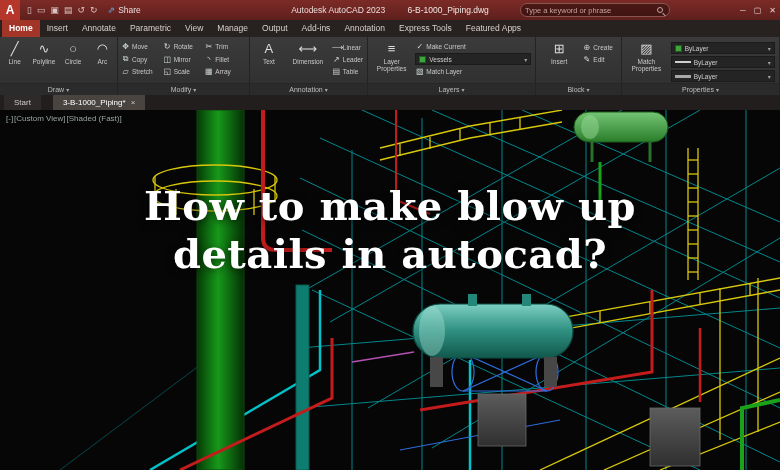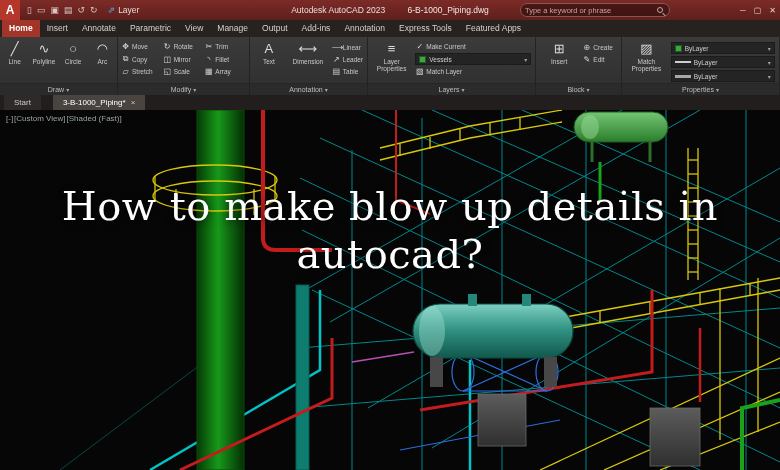--- a/index.html
+++ b/index.html
@@ -55,21 +55,21 @@
   .ftab { display:flex; align-items:center; gap:5px; padding:0 10px; font-size:8px; color:#cfcac7; background:#2e2a29; }
   .ftab.active { background:#4a4440; color:#fff; }
   .fx { color:#c9c4c1; font-size:8px; }
 
   
   .canvas { position:relative; height:360px; background:#060606; overflow:hidden; }
   .canvas svg { position:absolute; inset:0; }
   .vpc { position:absolute; left:6px; top:4px; font-size:8px; color:#9aa4a4; z-index:3; }
   .vpc span { margin-right:1px; }
   .overlay-title { position:absolute; left:50%; transform:translateX(-50%); top:72px; width:660px; text-align:center; z-index:4;
-    font-family:"DejaVu Serif", serif; font-weight:normal; font-size:40px; line-height:1.2; color:#ffffff; letter-spacing:.5px;
+    font-family:"DejaVu Serif", serif; font-weight:bold; font-size:40px; line-height:1.2; color:#ffffff; letter-spacing:.5px;
     text-shadow:0 2px 8px rgba(0,0,0,.6); }
 </style>
 </head>
 <body>
 
 <div class="app">
 
   <div class="titlebar">
     <div class="logo">
         <span>A</span>
@@ -77,21 +77,21 @@
     <div class="qat">
       <span class="qbtn">▯</span>
       <span class="qbtn">▭</span>
       <span class="qbtn">▣</span>
       <span class="qbtn">▤</span>
       <span class="qbtn">↺</span>
       <span class="qbtn">↻</span>
     </div>
     <div class="share">
       <span class="share-ic">⇗</span>
-      <span>Layer</span>
+      <span>Share</span>
     </div>
     <div class="wtitle">
       <span>Autodesk AutoCAD 2023</span>
       <span class="doc">6-B-1000_Piping.dwg</span>
     </div>
     <div class="search">
       <input placeholder="Type a keyword or phrase" style="">
       <span class="mag"></span>
     </div>
     <div class="winctl">

